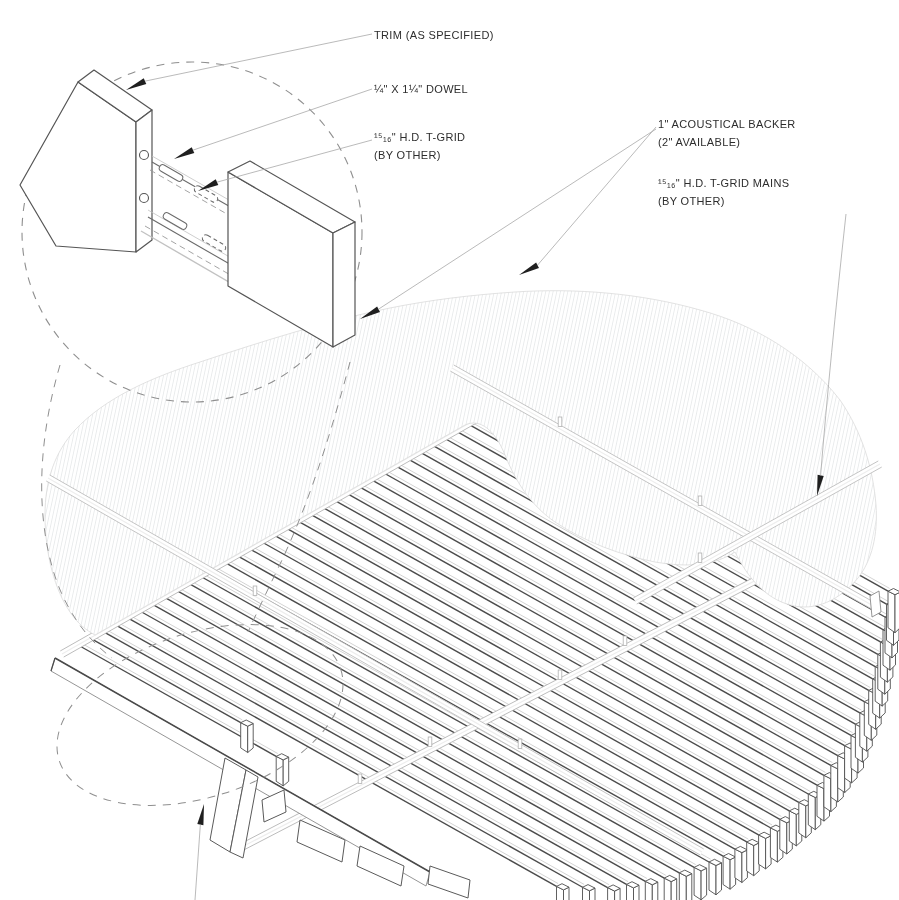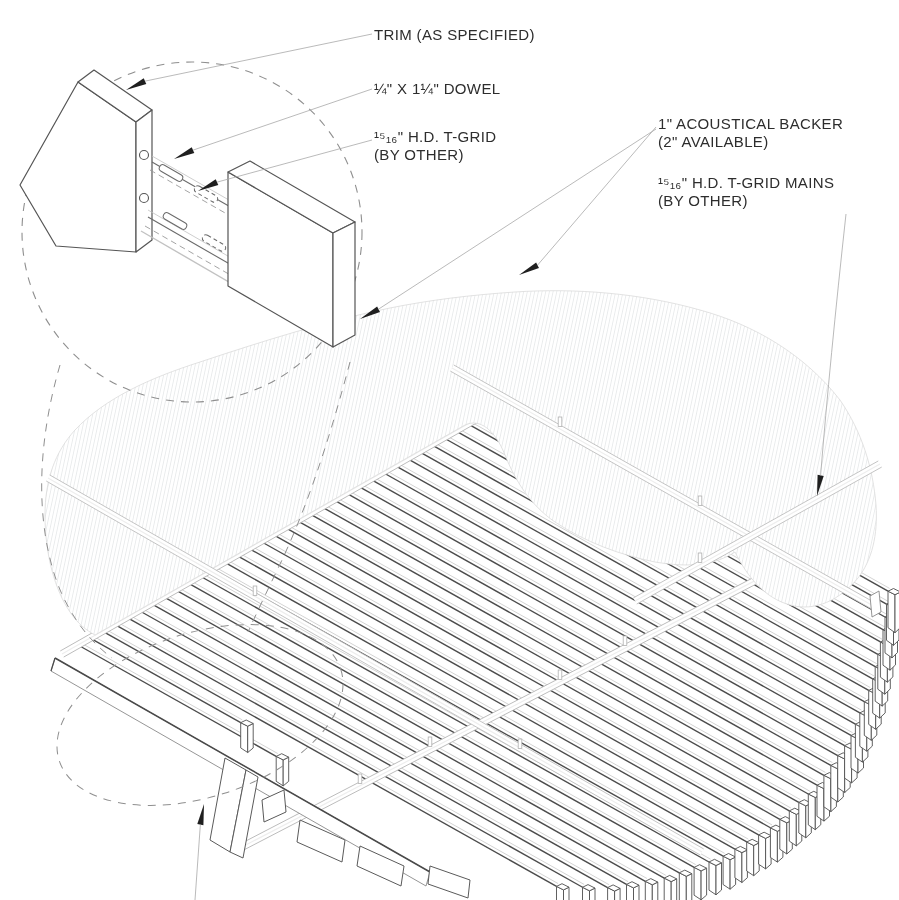--- a/index.html
+++ b/index.html
@@ -1,19 +1,19 @@
 <!DOCTYPE html>
 <html><head>
 <meta charset="utf-8">
 <style>
   html,body{margin:0;padding:0;background:#fff;}
   .stage{position:relative;width:899px;height:900px;background:#fff;overflow:hidden;
          font-family:"Liberation Sans","DejaVu Sans",sans-serif;}
   svg{position:absolute;left:0;top:0;}
-  .lbl{position:absolute;font-size:15px;line-height:18px;letter-spacing:.35px;
+  .lbl{position:absolute;font-size:11px;line-height:18px;letter-spacing:.35px;
        color:#2d2d2d;white-space:nowrap;font-weight:500;}
 </style>
 </head>
 <body>
 
 <div class="stage">
   <svg id="art" width="899" height="900" viewBox="0 0 899 900">
     <defs>
       <pattern id="hatch" patternUnits="userSpaceOnUse" width="3.6" height="12" patternTransform="rotate(12)">
         <line x1="0" y1="-1" x2="0" y2="13" stroke="#d0d4d7" stroke-width="0.9"></line>

